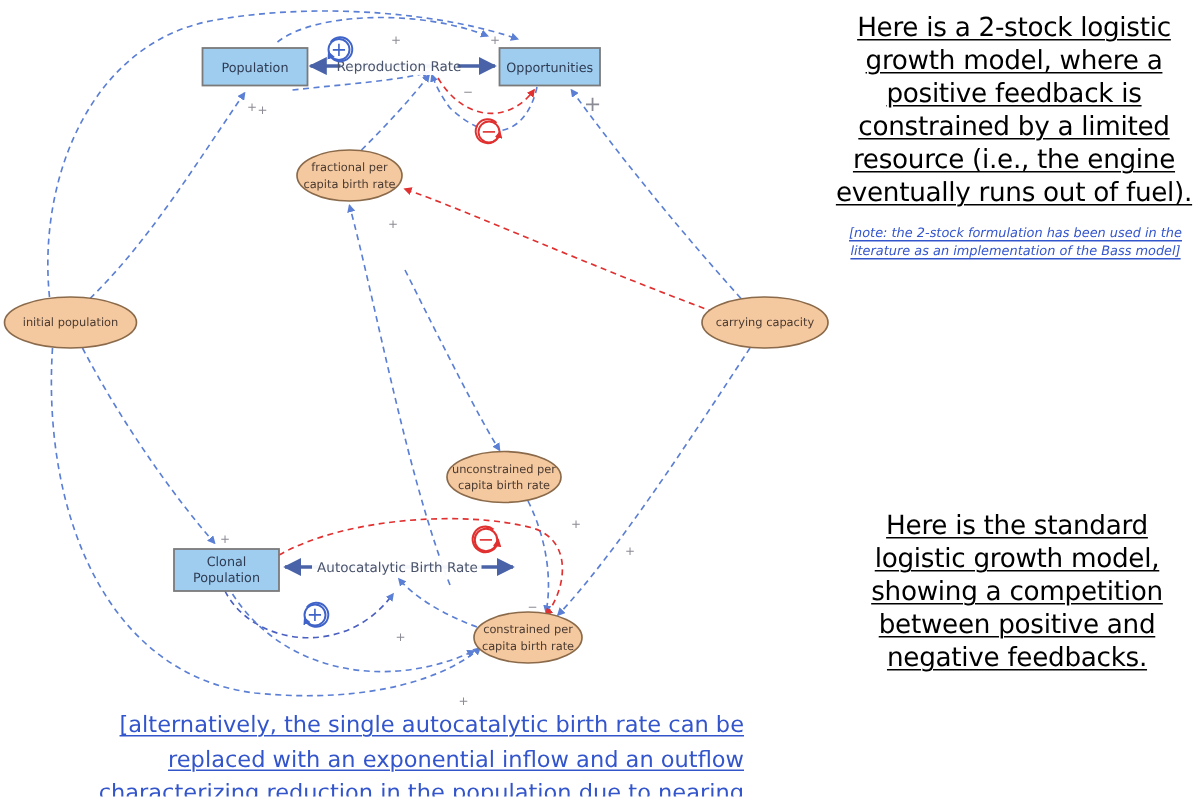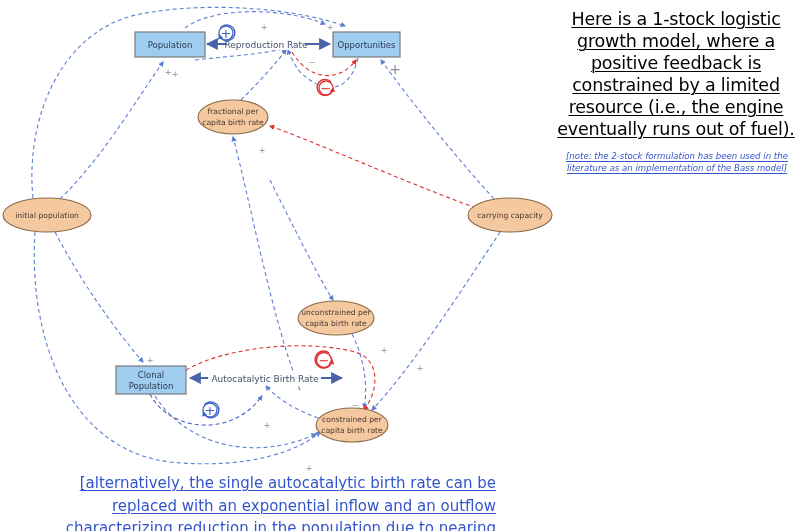--- a/index.html
+++ b/index.html
@@ -256,20 +256,21 @@
       <text class="polarity-mark" x="150" y="360" style="font-size:8px">+</text>
       <text class="polarity-mark" x="384" y="350" style="font-size:8px">+</text>
       <text class="polarity-mark" x="420" y="368" style="font-size:8px">+</text>
       <text class="polarity-mark" x="267" y="425" style="font-size:8px">+</text>
       <text class="polarity-mark" x="355" y="405" style="font-size:8px">−</text>
       <text class="polarity-mark" x="309" y="468" style="font-size:8px">+</text>
       <text class="polarity-mark" x="175" y="74" style="font-size:8px">+</text>
     </g>
   </svg>
 
-  <div class="annot annot-main" id="annot-top">Here is a 1-stock logistic growth model, where a positive feedback is constrained by a limited resource (i.e., the engine eventually runs out of fuel).</div>
+  <div class="annot annot-main" id="annot-top">Here is a 2-stock logistic growth model, where a positive feedback is constrained by a limited resource (i.e., the engine eventually runs out of fuel).</div>
 
   <div class="annot annot-note" id="annot-top-note">[note: the 2-stock formulation has been used in the literature as an implementation of the Bass model]</div>
 
+  <div class="annot annot-main" id="annot-bottom-right">Here is the standard logistic growth model, showing a competition between positive and negative feedbacks.</div>
 
   <div class="annot annot-bottom" id="annot-bottom-left">[alternatively, the single autocatalytic birth rate can be replaced with an exponential inflow and an outflow characterizing reduction in the population due to nearing capacity; however, the shape of the reduction function still appears arbitrary in that formulation]</div>
 
 </div>
 
 </body></html>

